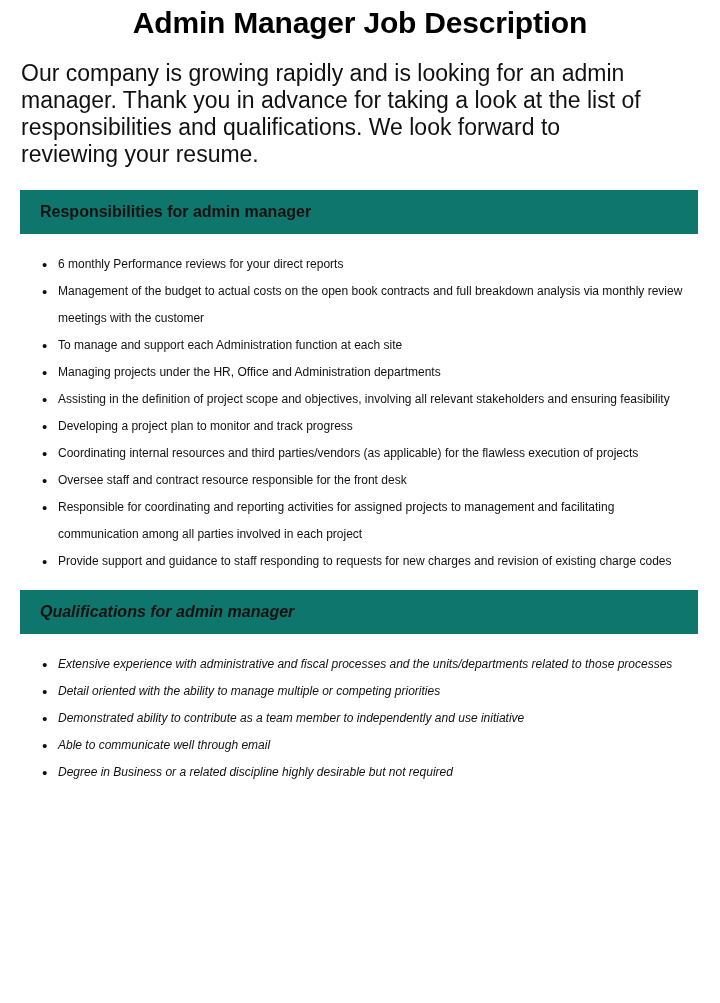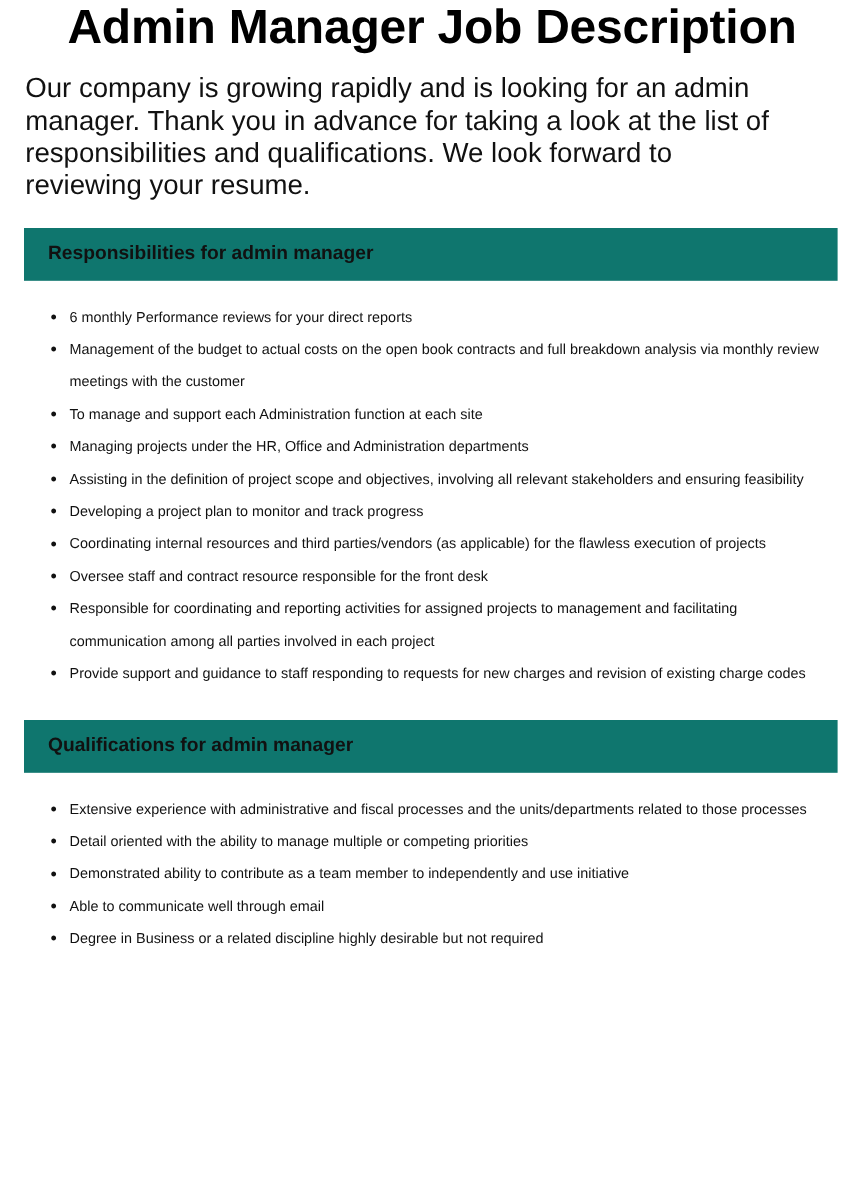--- a/index.html
+++ b/index.html
@@ -17,42 +17,43 @@
   }
   .page {
     width: 720px;
     height: 1003px;
     position: relative;
     box-sizing: border-box;
   }
   .doc-title {
     margin: 0;
     padding: 2px 20px 0 20px;
-    font-size: 40px;
+    font-size: 30px;
     line-height: 42px;
     font-weight: bold;
     text-align: center;
     letter-spacing: -0.2px;
     color: #000000;
   }
   .intro {
     margin: 0;
     padding: 16px 22px 0 21px;
     font-size: 23px;
     line-height: 27px;
     font-weight: 400;
     color: #111111;
     max-width: 678px;
     box-sizing: border-box;
   }
   .section {
     margin-top: 22px;
   }
   .section.qualifications {
-    margin-top: 25px;
+    margin-top: 15px;
+    font-style: italic;
   }
   .section-header {
     margin: 0 22px 0 20px;
     background: #0f766e;
     height: 44px;
     display: flex;
     align-items: center;
     padding: 0 0 0 20px;
     box-sizing: border-box;
   }

